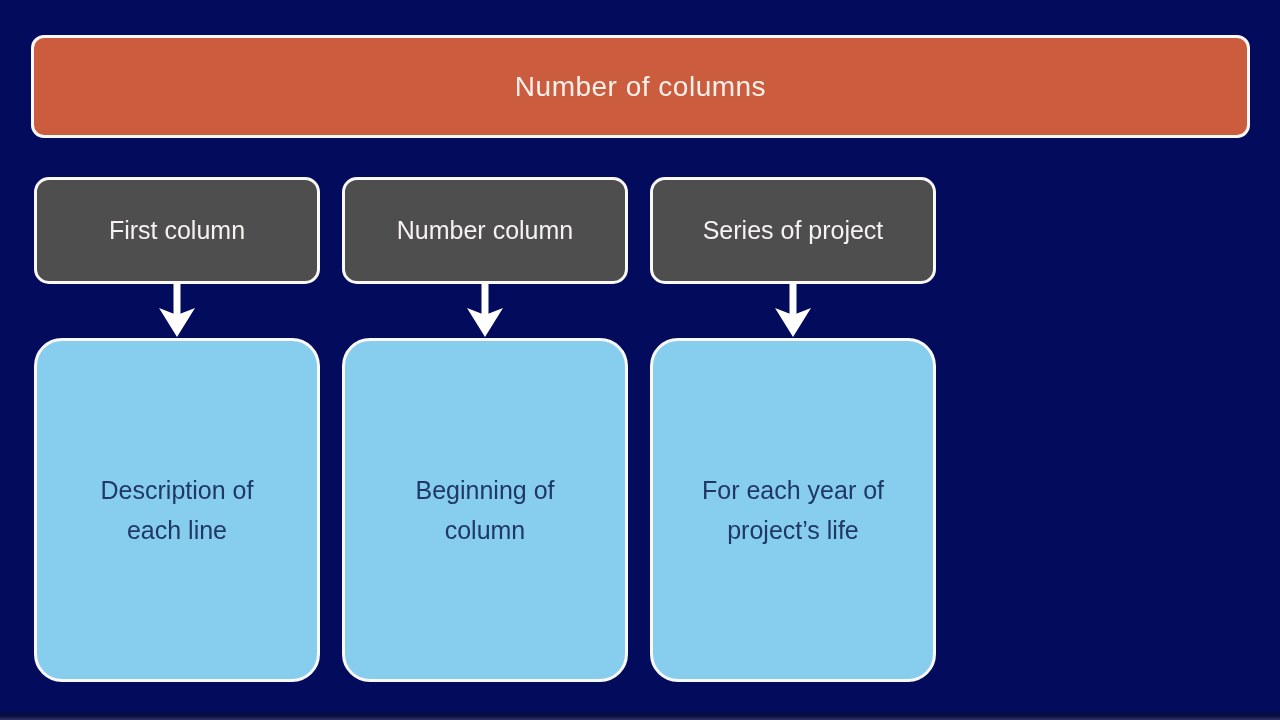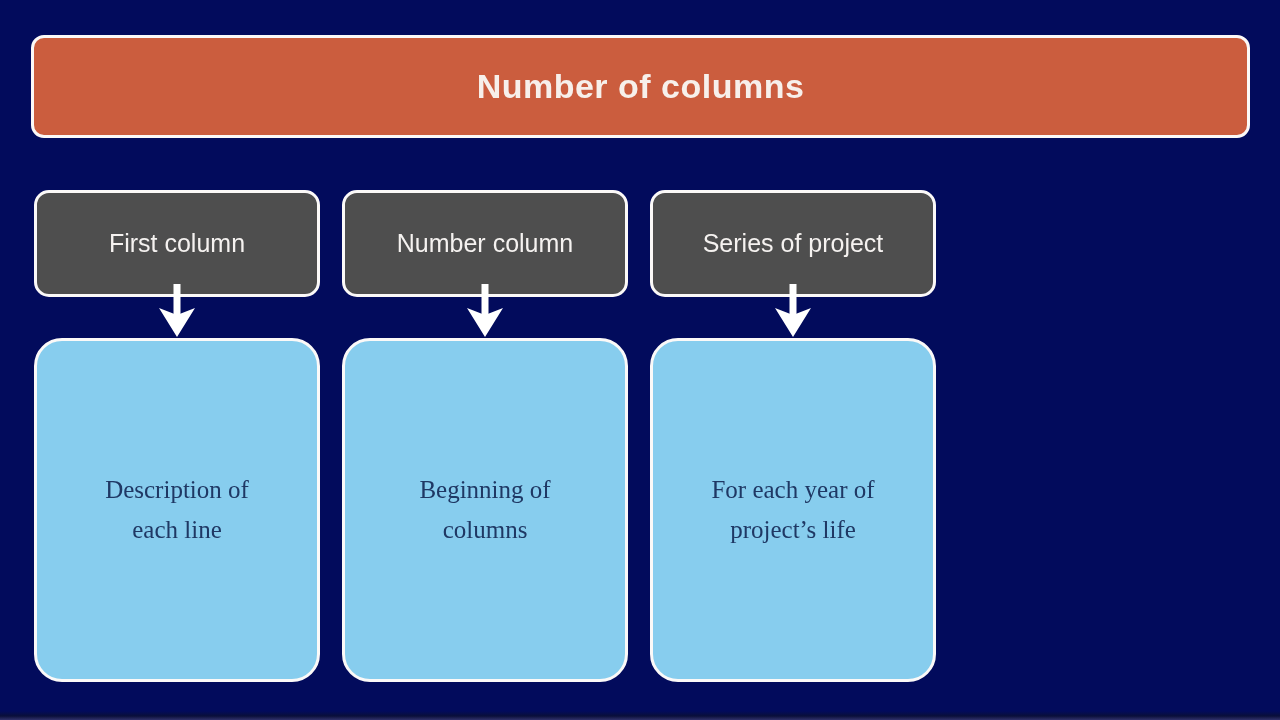--- a/index.html
+++ b/index.html
@@ -24,36 +24,35 @@
     box-sizing: border-box;
     background: #CB5D3E;
     border: 3px solid #FBF9F8;
     border-radius: 13px;
     display: flex;
     align-items: center;
     justify-content: center;
   }
   .banner-title {
     color: #F7F0EB;
-    font-size: 34px;
+    font-size: 28px;
     letter-spacing: 0.5px;
-    font-weight: bold;
   }
 
   .col {
     position: absolute;
     width: 286px;
   }
   .col-1 { left: 34px; }
   .col-2 { left: 342px; }
   .col-3 { left: 650px; }
 
   .header-box {
     position: absolute;
-    top: 190px;
+    top: 177px;
     width: 286px;
     height: 107px;
     box-sizing: border-box;
     background: #4E4E4E;
     border: 3px solid #FBF9F8;
     border-radius: 15px;
     display: flex;
     align-items: center;
     justify-content: center;
   }
@@ -76,21 +75,20 @@
     width: 286px;
     height: 344px;
     box-sizing: border-box;
     background: #87CDEE;
     border: 3px solid #FBF9F8;
     border-radius: 28px;
     display: flex;
     align-items: center;
     justify-content: center;
     text-align: center;
-    font-family: Liberation Serif, serif;
   }
   .body-label {
     color: #1F3864;
     font-size: 25px;
     line-height: 1.6;
     white-space: pre-line;
   }
 
   .bottom-edge {
     position: absolute;
@@ -125,21 +123,21 @@
 <div class="col col-2">
   <div class="header-box">
     <span class="header-label">Number column</span>
   </div>
   <svg class="arrow" viewBox="0 0 44 54" aria-hidden="true">
     <rect x="18.5" y="0" width="7" height="32" fill="#FFFFFF"></rect>
     <polygon points="4,24 22,31 40,24 22,53" fill="#FFFFFF"></polygon>
   </svg>
   <div class="body-box">
     <span class="body-label">Beginning of
-columns</span>
+column</span>
   </div>
 </div>
 
 <div class="col col-3">
   <div class="header-box">
     <span class="header-label">Series of project</span>
   </div>
   <svg class="arrow" viewBox="0 0 44 54" aria-hidden="true">
     <rect x="18.5" y="0" width="7" height="32" fill="#FFFFFF"></rect>
     <polygon points="4,24 22,31 40,24 22,53" fill="#FFFFFF"></polygon>

